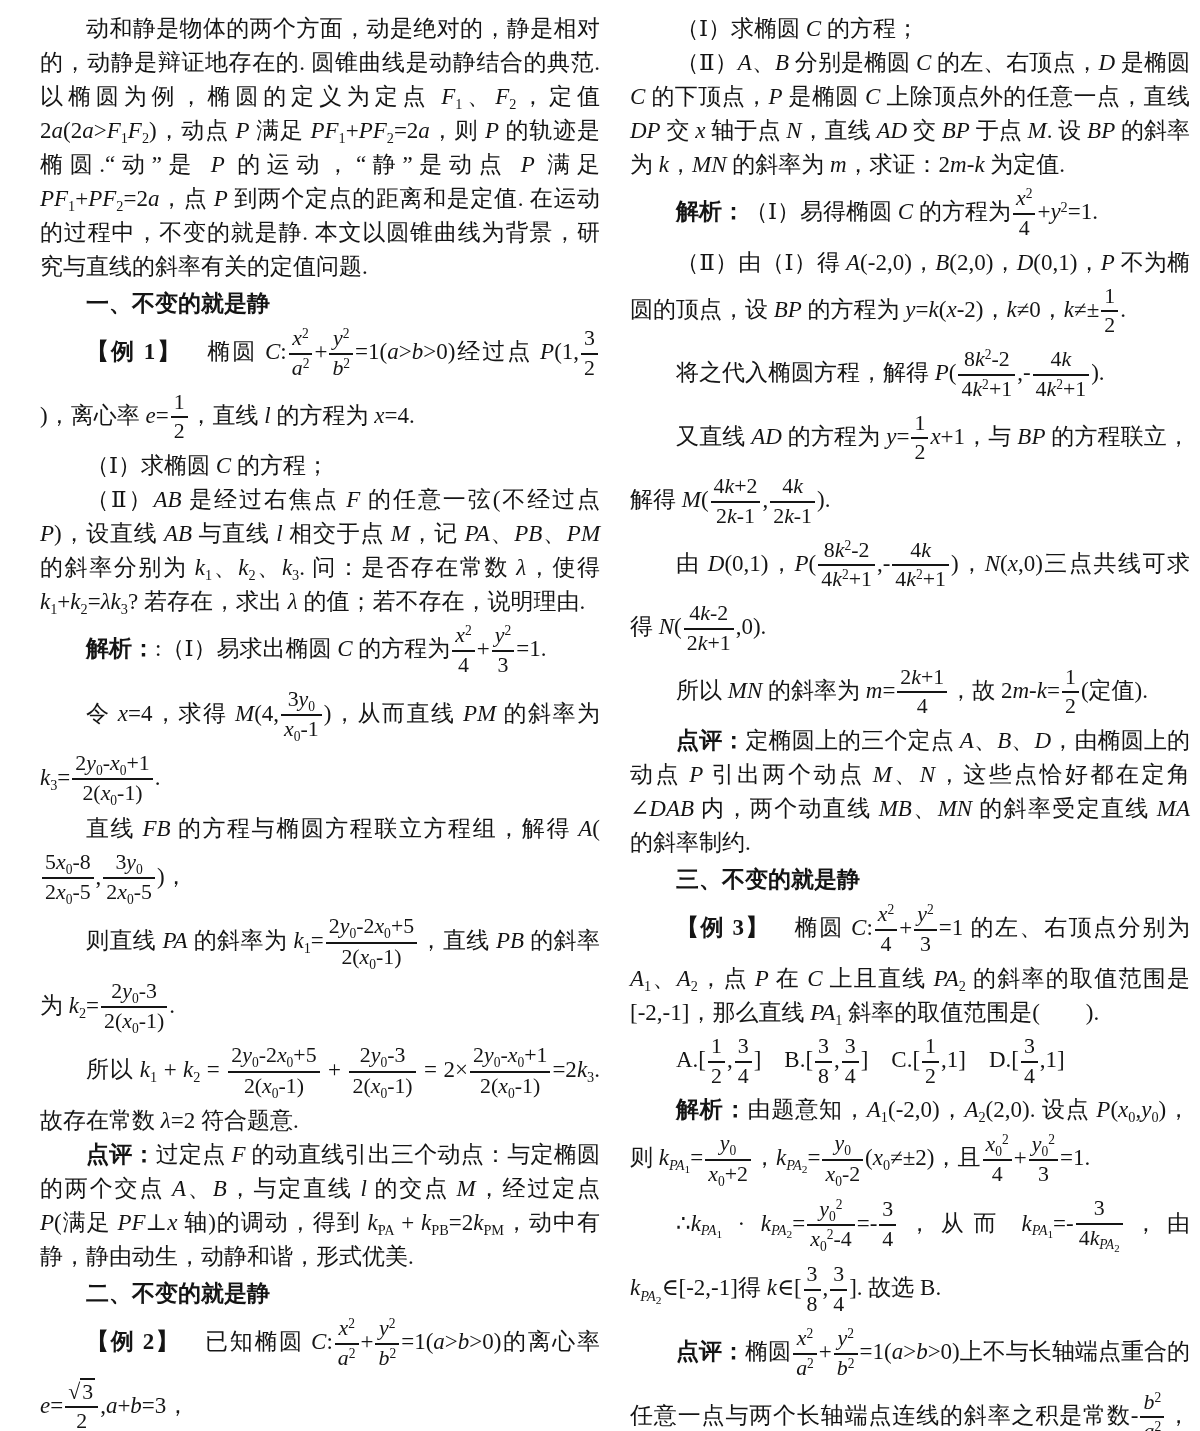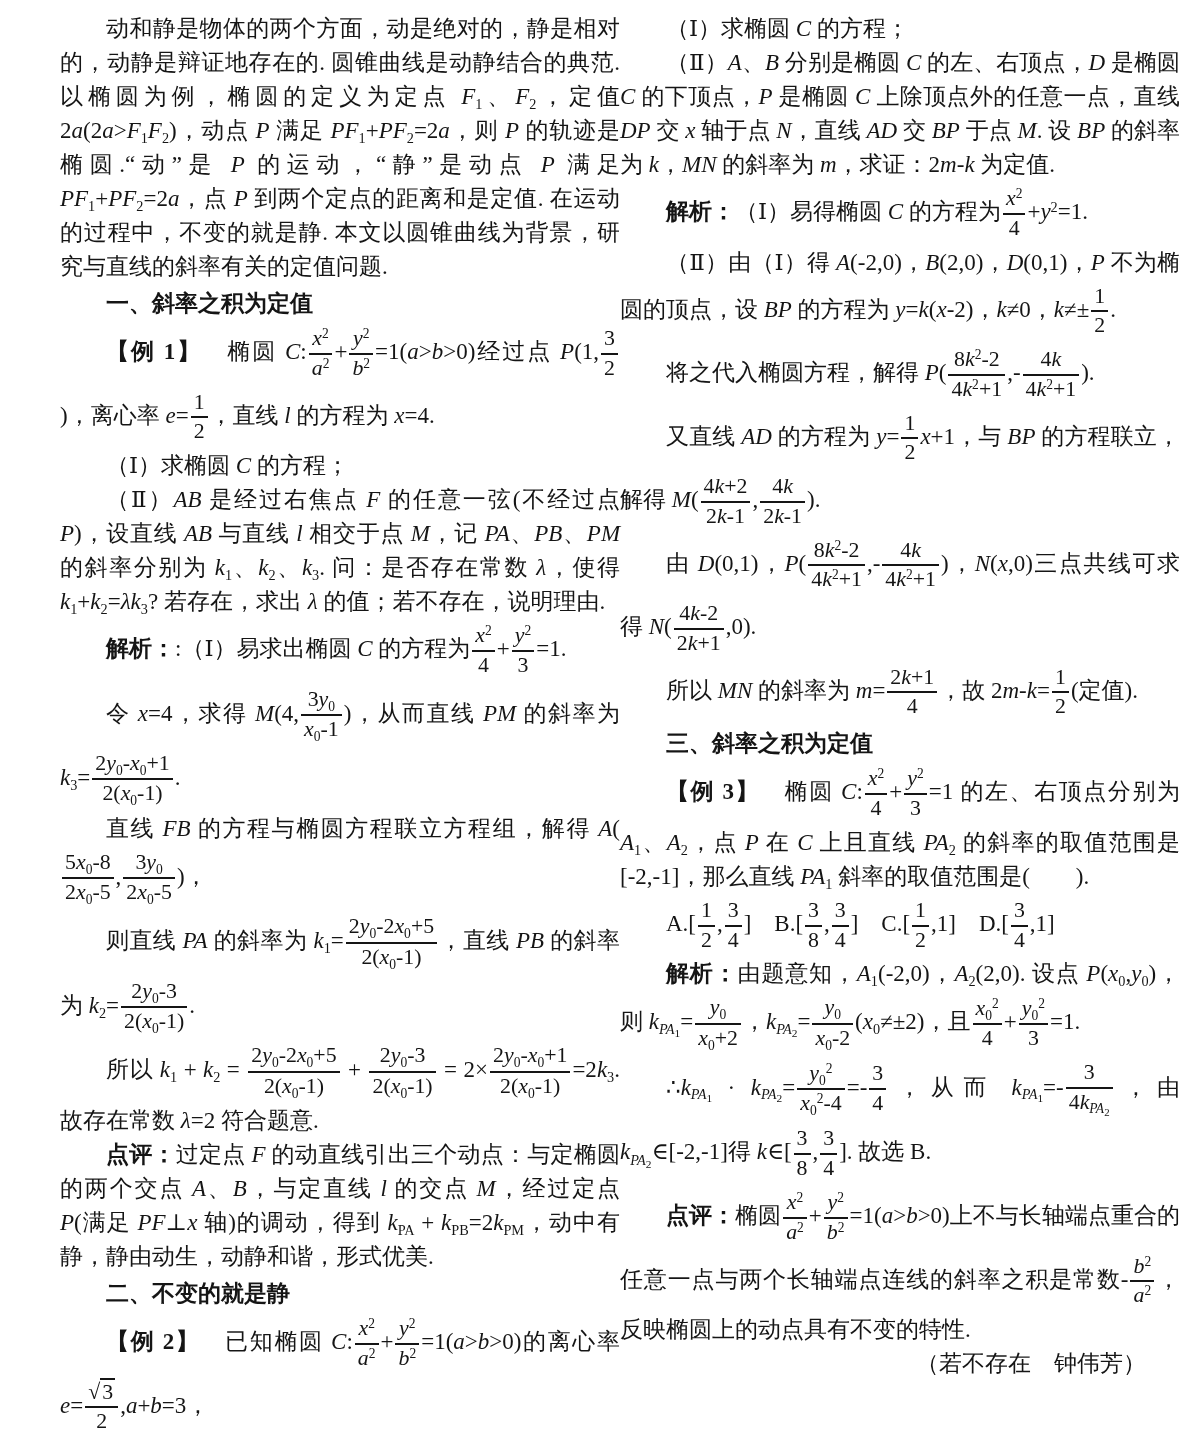--- a/index.html
+++ b/index.html
@@ -2,22 +2,22 @@
 <html><head>
 <meta charset="utf-8">
 <style>
   html,body{margin:0;padding:0;background:#ffffff;}
   .page{
     box-sizing:border-box;
     width:1200px;height:1431px;
     background:#ffffff;color:#151515;
     font-family:"Liberation Serif","DejaVu Serif",serif;
     font-size:23px;line-height:34px;
-    padding:12px 10px 0 60px;
-    display:flex;
+    padding:12px 10px 0 40px;
+    display:flex;gap:30px;
     overflow:hidden;
   }
   .col{flex:0 0 560px;width:560px;text-align:justify;}
   .col p{margin:0;text-indent:2em;}
   .heading{
     font-weight:700;text-indent:2em;
     font-family:"Liberation Sans","DejaVu Sans",sans-serif;
     margin:2px 0;
   }
   .mb{font-weight:700;font-family:Liberation Serif, serif;}
@@ -36,21 +36,21 @@
   .sqrt{white-space:nowrap;}
   .sqrt .rad{border-top:2px solid #151515;padding:0 2px;}
   .editor{text-align:right;text-indent:0;padding-right:34px;margin-top:28px;}
 </style>
 </head>
 <body>
 
 <div class="page">
   <div class="col">
       <p>动和静是物体的两个方面，动是绝对的，静是相对的，动静是辩证地存在的. 圆锥曲线是动静结合的典范. 以椭圆为例，椭圆的定义为定点 <span class="mi">F</span><sub>1</sub>、<span class="mi">F</span><sub>2</sub>，定值 2<span class="mi">a</span>(2<span class="mi">a</span>&gt;<span class="mi">F</span><sub>1</sub><span class="mi">F</span><sub>2</sub>)，动点 <span class="mi">P</span> 满足 <span class="mi">PF</span><sub>1</sub>+<span class="mi">PF</span><sub>2</sub>=2<span class="mi">a</span>，则 <span class="mi">P</span> 的轨迹是椭圆.“动”是 <span class="mi">P</span> 的运动，“静”是动点 <span class="mi">P</span> 满足 <span class="mi">PF</span><sub>1</sub>+<span class="mi">PF</span><sub>2</sub>=2<span class="mi">a</span>，点 <span class="mi">P</span> 到两个定点的距离和是定值. 在运动的过程中，不变的就是静. 本文以圆锥曲线为背景，研究与直线的斜率有关的定值问题.</p>
-      <div class="heading">一、斜率之积为定值</div>
+      <div class="heading">一、不变的就是静</div>
       <p><span class="mb">【例 1】</span>　椭圆 <span class="mi">C</span>:<span class="frac"><span class="fn"><span class="mi">x</span><sup>2</sup></span><span class="fd"><span class="mi">a</span><sup>2</sup></span></span>+<span class="frac"><span class="fn"><span class="mi">y</span><sup>2</sup></span><span class="fd"><span class="mi">b</span><sup>2</sup></span></span>=1(<span class="mi">a</span>&gt;<span class="mi">b</span>&gt;0)经过点 <span class="mi">P</span>(1,<span class="frac"><span class="fn">3</span><span class="fd">2</span></span>)，离心率 <span class="mi">e</span>=<span class="frac"><span class="fn">1</span><span class="fd">2</span></span>，直线 <span class="mi">l</span> 的方程为 <span class="mi">x</span>=4.</p>
       <p>（Ⅰ）求椭圆 <span class="mi">C</span> 的方程；</p>
       <p>（Ⅱ）<span class="mi">AB</span> 是经过右焦点 <span class="mi">F</span> 的任意一弦(不经过点 <span class="mi">P</span>)，设直线 <span class="mi">AB</span> 与直线 <span class="mi">l</span> 相交于点 <span class="mi">M</span>，记 <span class="mi">PA</span>、<span class="mi">PB</span>、<span class="mi">PM</span> 的斜率分别为 <span class="mi">k</span><sub>1</sub>、<span class="mi">k</span><sub>2</sub>、<span class="mi">k</span><sub>3</sub>. 问：是否存在常数 <span class="mi">λ</span>，使得 <span class="mi">k</span><sub>1</sub>+<span class="mi">k</span><sub>2</sub>=<span class="mi">λk</span><sub>3</sub>? 若存在，求出 <span class="mi">λ</span> 的值；若不存在，说明理由.</p>
       <p><span class="mb">解析：</span>:（Ⅰ）易求出椭圆 <span class="mi">C</span> 的方程为<span class="frac"><span class="fn"><span class="mi">x</span><sup>2</sup></span><span class="fd">4</span></span>+<span class="frac"><span class="fn"><span class="mi">y</span><sup>2</sup></span><span class="fd">3</span></span>=1.</p>
       <p>令 <span class="mi">x</span>=4，求得 <span class="mi">M</span>(4,<span class="frac"><span class="fn">3<span class="mi">y</span><sub>0</sub></span><span class="fd"><span class="mi">x</span><sub>0</sub>-1</span></span>)，从而直线 <span class="mi">PM</span> 的斜率为 <span class="mi">k</span><sub>3</sub>=<span class="frac"><span class="fn">2<span class="mi">y</span><sub>0</sub>-<span class="mi">x</span><sub>0</sub>+1</span><span class="fd">2(<span class="mi">x</span><sub>0</sub>-1)</span></span>.</p>
       <p>直线 <span class="mi">FB</span> 的方程与椭圆方程联立方程组，解得 <span class="mi">A</span>(<span class="frac"><span class="fn">5<span class="mi">x</span><sub>0</sub>-8</span><span class="fd">2<span class="mi">x</span><sub>0</sub>-5</span></span>,<span class="frac"><span class="fn">3<span class="mi">y</span><sub>0</sub></span><span class="fd">2<span class="mi">x</span><sub>0</sub>-5</span></span>)，</p>
       <p>则直线 <span class="mi">PA</span> 的斜率为 <span class="mi">k</span><sub>1</sub>=<span class="frac"><span class="fn">2<span class="mi">y</span><sub>0</sub>-2<span class="mi">x</span><sub>0</sub>+5</span><span class="fd">2(<span class="mi">x</span><sub>0</sub>-1)</span></span>，直线 <span class="mi">PB</span> 的斜率为 <span class="mi">k</span><sub>2</sub>=<span class="frac"><span class="fn">2<span class="mi">y</span><sub>0</sub>-3</span><span class="fd">2(<span class="mi">x</span><sub>0</sub>-1)</span></span>.</p>
       <p>所以 <span class="mi">k</span><sub>1</sub> + <span class="mi">k</span><sub>2</sub> = <span class="frac"><span class="fn">2<span class="mi">y</span><sub>0</sub>-2<span class="mi">x</span><sub>0</sub>+5</span><span class="fd">2(<span class="mi">x</span><sub>0</sub>-1)</span></span> + <span class="frac"><span class="fn">2<span class="mi">y</span><sub>0</sub>-3</span><span class="fd">2(<span class="mi">x</span><sub>0</sub>-1)</span></span> = 2×<span class="frac"><span class="fn">2<span class="mi">y</span><sub>0</sub>-<span class="mi">x</span><sub>0</sub>+1</span><span class="fd">2(<span class="mi">x</span><sub>0</sub>-1)</span></span>=2<span class="mi">k</span><sub>3</sub>. 故存在常数 <span class="mi">λ</span>=2 符合题意.</p>
       <p><span class="mb">点评：</span>过定点 <span class="mi">F</span> 的动直线引出三个动点：与定椭圆的两个交点 <span class="mi">A</span>、<span class="mi">B</span>，与定直线 <span class="mi">l</span> 的交点 <span class="mi">M</span>，经过定点 <span class="mi">P</span>(满足 <span class="mi">PF</span>⊥<span class="mi">x</span> 轴)的调动，得到 <span class="mi">k</span><sub>PA</sub> + <span class="mi">k</span><sub>PB</sub>=2<span class="mi">k</span><sub>PM</sub>，动中有静，静由动生，动静和谐，形式优美.</p>
       <div class="heading">二、不变的就是静</div>
@@ -58,21 +58,22 @@
     </div>
   <div class="col">
       <p>（Ⅰ）求椭圆 <span class="mi">C</span> 的方程；</p>
       <p>（Ⅱ）<span class="mi">A</span>、<span class="mi">B</span> 分别是椭圆 <span class="mi">C</span> 的左、右顶点，<span class="mi">D</span> 是椭圆 <span class="mi">C</span> 的下顶点，<span class="mi">P</span> 是椭圆 <span class="mi">C</span> 上除顶点外的任意一点，直线 <span class="mi">DP</span> 交 <span class="mi">x</span> 轴于点 <span class="mi">N</span>，直线 <span class="mi">AD</span> 交 <span class="mi">BP</span> 于点 <span class="mi">M</span>. 设 <span class="mi">BP</span> 的斜率为 <span class="mi">k</span>，<span class="mi">MN</span> 的斜率为 <span class="mi">m</span>，求证：2<span class="mi">m</span>-<span class="mi">k</span> 为定值.</p>
       <p><span class="mb">解析：</span>（Ⅰ）易得椭圆 <span class="mi">C</span> 的方程为<span class="frac"><span class="fn"><span class="mi">x</span><sup>2</sup></span><span class="fd">4</span></span>+<span class="mi">y</span><sup>2</sup>=1.</p>
       <p>（Ⅱ）由（Ⅰ）得 <span class="mi">A</span>(-2,0)，<span class="mi">B</span>(2,0)，<span class="mi">D</span>(0,1)，<span class="mi">P</span> 不为椭圆的顶点，设 <span class="mi">BP</span> 的方程为 <span class="mi">y</span>=<span class="mi">k</span>(<span class="mi">x</span>-2)，<span class="mi">k</span>≠0，<span class="mi">k</span>≠±<span class="frac"><span class="fn">1</span><span class="fd">2</span></span>.</p>
       <p>将之代入椭圆方程，解得 <span class="mi">P</span>(<span class="frac"><span class="fn">8<span class="mi">k</span><sup>2</sup>-2</span><span class="fd">4<span class="mi">k</span><sup>2</sup>+1</span></span>,-<span class="frac"><span class="fn">4<span class="mi">k</span></span><span class="fd">4<span class="mi">k</span><sup>2</sup>+1</span></span>).</p>
       <p>又直线 <span class="mi">AD</span> 的方程为 <span class="mi">y</span>=<span class="frac"><span class="fn">1</span><span class="fd">2</span></span><span class="mi">x</span>+1，与 <span class="mi">BP</span> 的方程联立，解得 <span class="mi">M</span>(<span class="frac"><span class="fn">4<span class="mi">k</span>+2</span><span class="fd">2<span class="mi">k</span>-1</span></span>,<span class="frac"><span class="fn">4<span class="mi">k</span></span><span class="fd">2<span class="mi">k</span>-1</span></span>).</p>
       <p>由 <span class="mi">D</span>(0,1)，<span class="mi">P</span>(<span class="frac"><span class="fn">8<span class="mi">k</span><sup>2</sup>-2</span><span class="fd">4<span class="mi">k</span><sup>2</sup>+1</span></span>,-<span class="frac"><span class="fn">4<span class="mi">k</span></span><span class="fd">4<span class="mi">k</span><sup>2</sup>+1</span></span>)，<span class="mi">N</span>(<span class="mi">x</span>,0)三点共线可求得 <span class="mi">N</span>(<span class="frac"><span class="fn">4<span class="mi">k</span>-2</span><span class="fd">2<span class="mi">k</span>+1</span></span>,0).</p>
       <p>所以 <span class="mi">MN</span> 的斜率为 <span class="mi">m</span>=<span class="frac"><span class="fn">2<span class="mi">k</span>+1</span><span class="fd">4</span></span>，故 2<span class="mi">m</span>-<span class="mi">k</span>=<span class="frac"><span class="fn">1</span><span class="fd">2</span></span>(定值).</p>
-      <div class="heading">三、斜率之积为定值</div>
+      <p><span class="mb">点评：</span>定椭圆上的三个定点 <span class="mi">A</span>、<span class="mi">B</span>、<span class="mi">D</span>，由椭圆上的动点 <span class="mi">P</span> 引出两个动点 <span class="mi">M</span>、<span class="mi">N</span>，这些点恰好都在定角∠<span class="mi">DAB</span> 内，两个动直线 <span class="mi">MB</span>、<span class="mi">MN</span> 的斜率受定直线 <span class="mi">MA</span> 的斜率制约.</p>
+      <div class="heading">三、不变的就是静</div>
       <p><span class="mb">【例 3】</span>　椭圆 <span class="mi">C</span>:<span class="frac"><span class="fn"><span class="mi">x</span><sup>2</sup></span><span class="fd">4</span></span>+<span class="frac"><span class="fn"><span class="mi">y</span><sup>2</sup></span><span class="fd">3</span></span>=1 的左、右顶点分别为 <span class="mi">A</span><sub>1</sub>、<span class="mi">A</span><sub>2</sub>，点 <span class="mi">P</span> 在 <span class="mi">C</span> 上且直线 <span class="mi">PA</span><sub>2</sub> 的斜率的取值范围是[-2,-1]，那么直线 <span class="mi">PA</span><sub>1</sub> 斜率的取值范围是(　　).</p>
       <p>A.[<span class="frac"><span class="fn">1</span><span class="fd">2</span></span>,<span class="frac"><span class="fn">3</span><span class="fd">4</span></span>]　B.[<span class="frac"><span class="fn">3</span><span class="fd">8</span></span>,<span class="frac"><span class="fn">3</span><span class="fd">4</span></span>]　C.[<span class="frac"><span class="fn">1</span><span class="fd">2</span></span>,1]　D.[<span class="frac"><span class="fn">3</span><span class="fd">4</span></span>,1]</p>
       <p><span class="mb">解析：</span>由题意知，<span class="mi">A</span><sub>1</sub>(-2,0)，<span class="mi">A</span><sub>2</sub>(2,0). 设点 <span class="mi">P</span>(<span class="mi">x</span><sub>0</sub>,<span class="mi">y</span><sub>0</sub>)，则 <span class="mi">k</span><sub><span class="mi">PA</span><sub>1</sub></sub>=<span class="frac"><span class="fn"><span class="mi">y</span><sub>0</sub></span><span class="fd"><span class="mi">x</span><sub>0</sub>+2</span></span>，<span class="mi">k</span><sub><span class="mi">PA</span><sub>2</sub></sub>=<span class="frac"><span class="fn"><span class="mi">y</span><sub>0</sub></span><span class="fd"><span class="mi">x</span><sub>0</sub>-2</span></span>(<span class="mi">x</span><sub>0</sub>≠±2)，且<span class="frac"><span class="fn"><span class="mi">x</span><sub>0</sub><sup>2</sup></span><span class="fd">4</span></span>+<span class="frac"><span class="fn"><span class="mi">y</span><sub>0</sub><sup>2</sup></span><span class="fd">3</span></span>=1.</p>
       <p>∴<span class="mi">k</span><sub><span class="mi">PA</span><sub>1</sub></sub> · <span class="mi">k</span><sub><span class="mi">PA</span><sub>2</sub></sub>=<span class="frac"><span class="fn"><span class="mi">y</span><sub>0</sub><sup>2</sup></span><span class="fd"><span class="mi">x</span><sub>0</sub><sup>2</sup>-4</span></span>=-<span class="frac"><span class="fn">3</span><span class="fd">4</span></span>，从而 <span class="mi">k</span><sub><span class="mi">PA</span><sub>1</sub></sub>=-<span class="frac"><span class="fn">3</span><span class="fd">4<span class="mi">k</span><sub><span class="mi">PA</span><sub>2</sub></sub></span></span>，由 <span class="mi">k</span><sub><span class="mi">PA</span><sub>2</sub></sub>∈[-2,-1]得 <span class="mi">k</span>∈[<span class="frac"><span class="fn">3</span><span class="fd">8</span></span>,<span class="frac"><span class="fn">3</span><span class="fd">4</span></span>]. 故选 B.</p>
       <p><span class="mb">点评：</span>椭圆<span class="frac"><span class="fn"><span class="mi">x</span><sup>2</sup></span><span class="fd"><span class="mi">a</span><sup>2</sup></span></span>+<span class="frac"><span class="fn"><span class="mi">y</span><sup>2</sup></span><span class="fd"><span class="mi">b</span><sup>2</sup></span></span>=1(<span class="mi">a</span>&gt;<span class="mi">b</span>&gt;0)上不与长轴端点重合的任意一点与两个长轴端点连线的斜率之积是常数-<span class="frac"><span class="fn"><span class="mi">b</span><sup>2</sup></span><span class="fd"><span class="mi">a</span><sup>2</sup></span></span>，反映椭圆上的动点具有不变的特性.</p>
       <p class="editor">（若不存在　钟伟芳）</p>
     </div>
 </div>
 
 </body></html>

